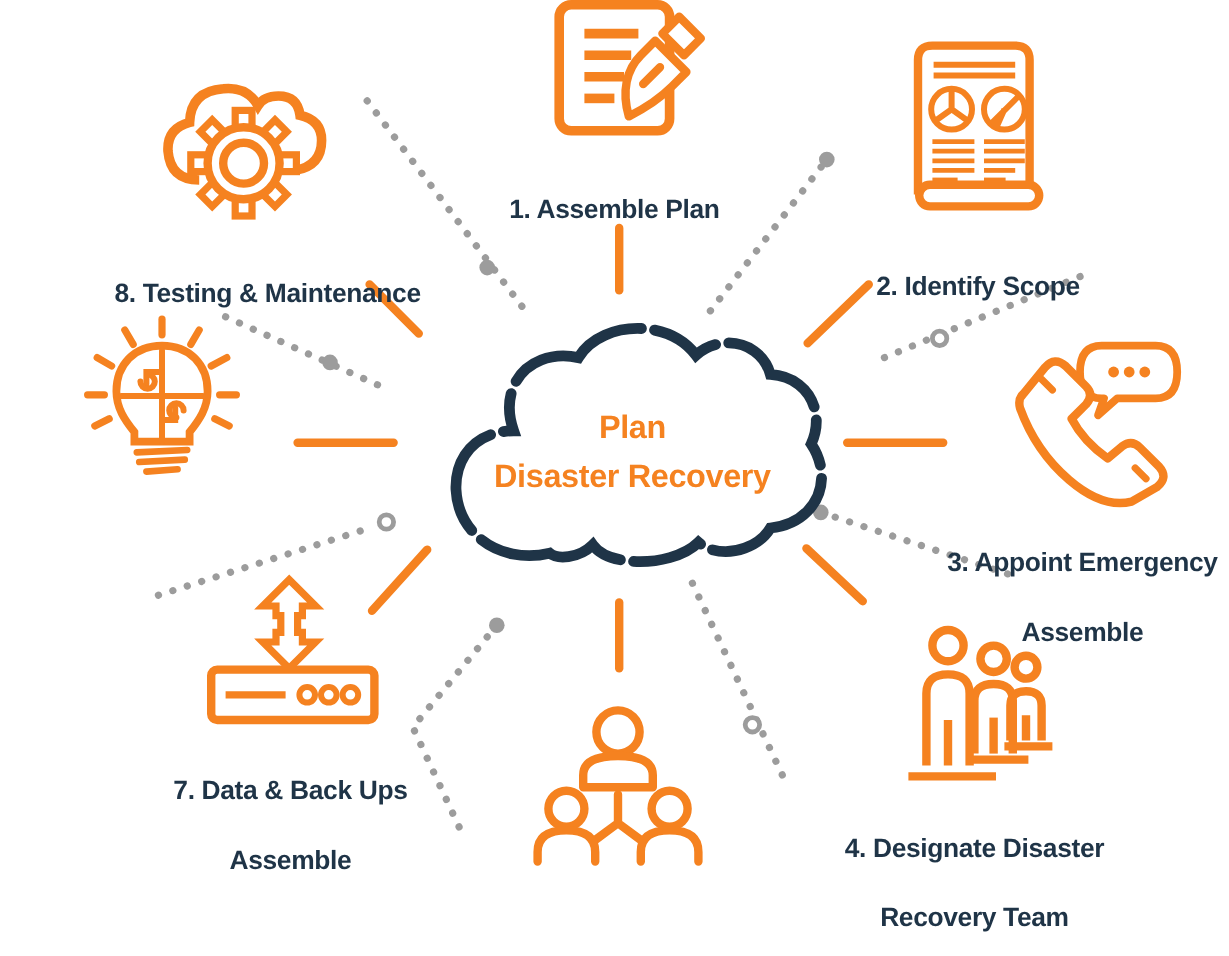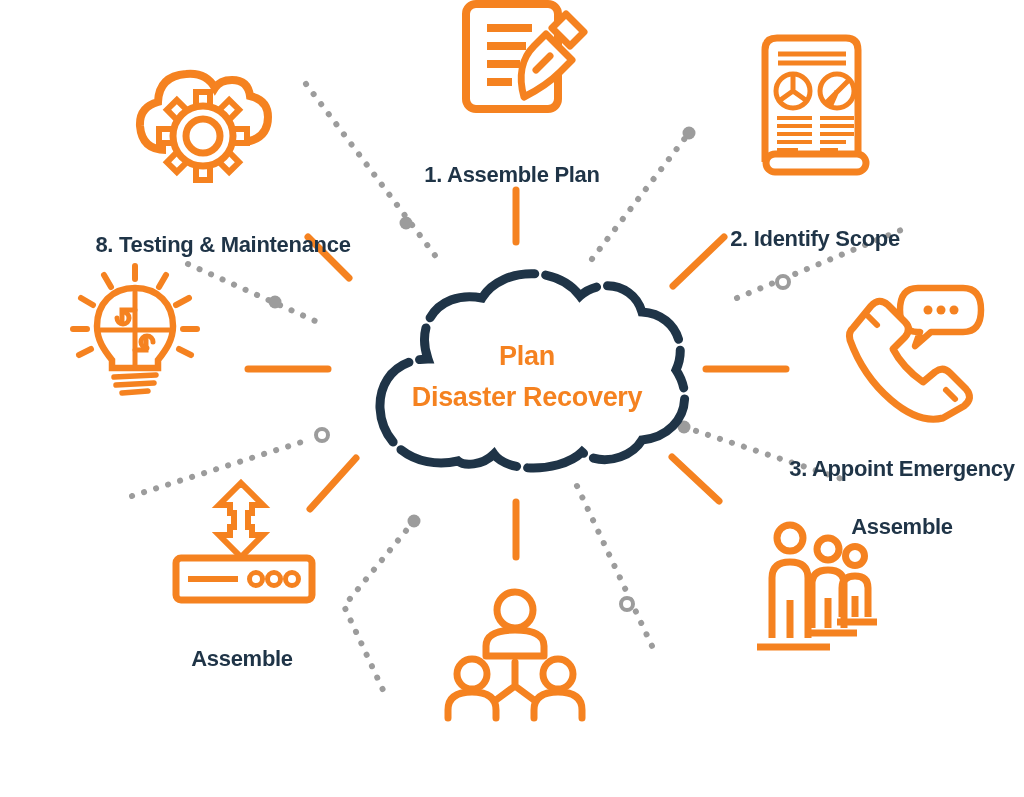--- a/index.html
+++ b/index.html
@@ -165,20 +165,22 @@
         <path class="wf nf" d="M62,106 V62 Q62,48 78,48 Q94,48 94,62 V106"></path>
         <line x1="78" y1="76" x2="78" y2="106"></line>
         <line x1="57" y1="111" x2="107" y2="111"></line>
         <circle class="wf" cx="40" cy="16" r="13"></circle>
         <path class="wf nf" d="M22,116 V56 Q22,40 40,40 Q58,40 58,56 V116"></path>
         <line x1="40" y1="78" x2="40" y2="116"></line>
         <line x1="7" y1="125" x2="80" y2="125"></line>
       </g>
     </svg>
     <div class="label" style="left:812px;top:666px">
+      <div>4. Designate Disaster</div>
+      <div>Recovery Team</div>
     </div>
   </div>
 
   
   <div class="step">
     <svg class="icon" style="left:436px;top:586px" width="158" height="140" viewBox="0 0 158 140">
       <g class="os" stroke-width="7" stroke-linecap="round" stroke-linejoin="round">
         <circle class="wf" cx="79" cy="24" r="18"></circle>
         <path class="wf" d="M50,70 V60 Q50,44 79,44 Q108,44 108,60 V70 Z"></path>
         <path class="nf" fill="none" d="M79,76 V100 M79,100 L60,114 M79,100 L98,114"></path>
@@ -231,20 +233,21 @@
       <path class="wf os" stroke-width="6" stroke-linejoin="miter" fill="#fff" d="M73,7 L95,29 L84,29 L84,37 L80,37 L80,51 L84,51 L84,59 L95,59 L73,81 L51,59 L62,59 L62,51 L66,51 L66,37 L62,37 L62,29 L51,29 Z"></path>
       <rect class="wf os" x="8" y="82" width="136" height="42" rx="5" stroke-width="7" fill="#fff"></rect>
       <line class="os" x1="20" y1="103" x2="70" y2="103" stroke-width="6"></line>
       <g class="os nf" fill="none" stroke-width="5">
         <circle cx="88" cy="103" r="6.5"></circle>
         <circle cx="106" cy="103" r="6.5"></circle>
         <circle cx="124" cy="103" r="6.5"></circle>
       </g>
     </svg>
     <div class="label" style="left:242px;top:618px">
+      <div>7. Data &amp; Back Ups</div>
       <div>Assemble</div>
     </div>
   </div>
 
   
   <div class="step">
     <svg class="icon" style="left:126px;top:50px" width="155" height="140" viewBox="0 0 155 140">
       <path class="wf os nf" fill="#fff" stroke-width="8" d="M40,100 Q16,100 14,76 Q13,57 32,52 Q33,26 60,24 Q80,22 89,38 Q94,30 106,30 Q122,30 124,46 Q142,50 142,67 Q142,88 120,92"></path>
       <g class="wf os" stroke-width="6" fill="#fff">
         <rect x="70" y="42" width="14" height="16" transform="rotate(0 77 86)"></rect>

